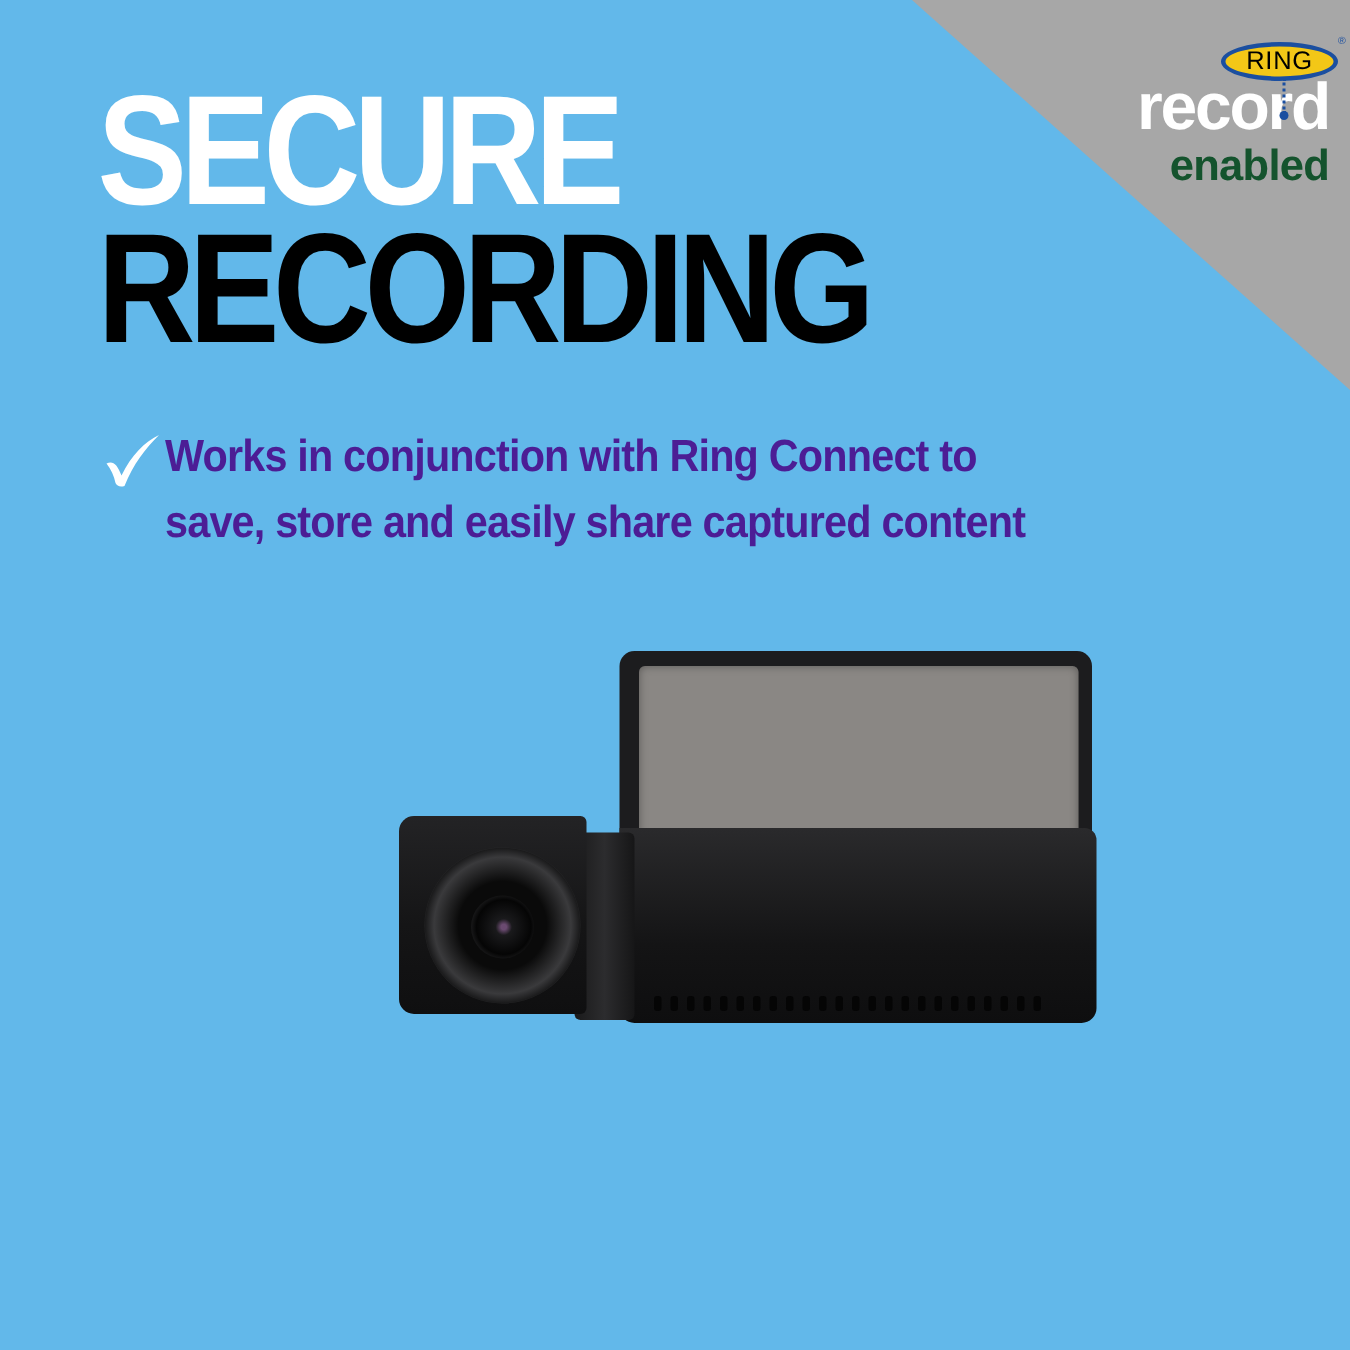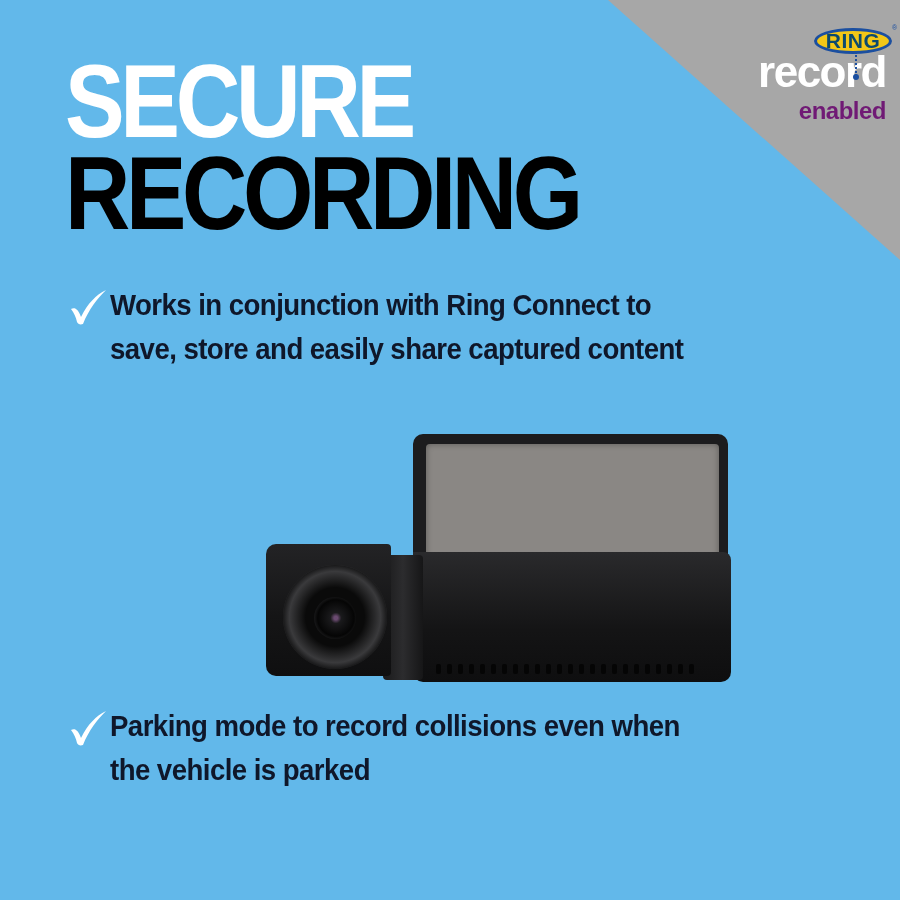--- a/index.html
+++ b/index.html
@@ -1,35 +1,35 @@
 <!DOCTYPE html>
 <html><head>
 <meta charset="utf-8">
 <style>
   html, body { margin: 0; padding: 0; }
   body { width: 900px; height: 900px; overflow: hidden; background: #62b8ea; position: relative; font-family: "Liberation Sans", sans-serif; }
   .canvas { position: absolute; left: 0; top: 0; width: 900px; height: 900px; background: #62b8ea; overflow: hidden; }
   .corner-wide { position: absolute; left: 608px; top: 0; width: 292px; height: 260px; background: #a7a7a7; clip-path: polygon(0 0, 100% 0, 100% 100%); }
   .badge { position: absolute; right: 14px; top: 22px; width: 180px; text-align: right; }
   .ring-logo { position: absolute; left: 108px; top: 6px; width: 78px; height: 26px; border-radius: 50%; background: #f3c717; border: 3px solid #1b4fa0; box-sizing: border-box; display:flex; align-items:center; justify-content:center; }
-  .ring-logo span { color: #0c4a6e; font-weight: bold; font-size: 21px; letter-spacing: 0.5px; font-family: "Liberation Sans", sans-serif; }
+  .ring-logo span { color: #000000; font-weight: normal; font-size: 17px; letter-spacing: 0.5px; font-family: "Liberation Sans", sans-serif; }
   .reg { position: absolute; left: 186px; top: 2px; font-size: 7px; color: #1b4fa0; }
   .connect { position: absolute; right: 0; top: 28px; font-size: 44px; font-weight: bold; color: #ffffff; letter-spacing: -1.5px; line-height: 44px; font-family: "Liberation Sans", sans-serif; }
   .dotline { position: absolute; left: 149px; top: 30px; width: 0; height: 24px; border-left: 2px dotted #1b4fa0; }
   .dot { position: absolute; left: 147px; top: 52px; width: 6px; height: 6px; border-radius: 50%; background: #1b4fa0; }
-  .enabled { position: absolute; right: 0; top: 74px; font-size: 24px; font-weight: bold; color: #701a75; letter-spacing: -0.5px; line-height: 30px; }
+  .enabled { position: absolute; right: 0; top: 74px; font-size: 29px; font-weight: bold; color: #14532d; letter-spacing: -0.5px; line-height: 30px; }
 
   .title { position: absolute; left: 65px; top: 54px; margin: 0; font-family: "Liberation Sans", sans-serif; font-weight: bold; line-height: 94px; }
   .title .l1 { display: block; color: #ffffff; font-size: 104px; letter-spacing: -5px; transform: scaleX(0.86); transform-origin: left; }
   .title .l2 { display: block; color: #000000; font-size: 104px; letter-spacing: -5px; transform: scaleX(0.87); transform-origin: left; margin-top: -2px; }
 
   .features { position: absolute; left: 68px; margin: 0; padding: 0; list-style: none; }
   .features.top { top: 283px; }
   .features.bottom { top: 704px; }
-  .feature { position: relative; padding-left: 42px; font-weight: bold; font-size: 30px; line-height: 44px; color: #0f172a; letter-spacing: -0.6px; white-space: nowrap; }
+  .feature { position: relative; padding-left: 42px; font-weight: bold; font-size: 30px; line-height: 44px; color: #4c1d95; letter-spacing: -0.6px; white-space: nowrap; }
   .feature .txt { display: inline-block; transform: scaleX(0.92); transform-origin: left; }
   .check { position: absolute; left: 0; top: 4px; width: 40px; height: 40px; }
   .features.top .feature { margin-bottom: 4px; }
   .features.bottom .feature { margin-bottom: 6px; }
 
   
   .cam { position: absolute; left: 258px; top: 432px; width: 480px; height: 250px; }
   .mount { position: absolute; left: 155px; top: 2px; width: 315px; height: 170px; background: #1c1c1e; border-radius: 10px; }
   .pad { position: absolute; left: 168px; top: 12px; width: 293px; height: 145px; background: #8a8784; border-radius: 4px; box-shadow: inset 0 0 6px rgba(0,0,0,0.35); }
   .body { position: absolute; left: 155px; top: 120px; width: 318px; height: 130px; background: linear-gradient(#2a2a2c, #141415 60%, #0e0e0f); border-radius: 0 8px 10px 10px; }
@@ -102,21 +102,15 @@
         <i class="vent"></i>
         <i class="vent"></i>
         <i class="vent"></i>
         <i class="vent"></i>
         <i class="vent"></i>
         <i class="vent"></i>
     </div>
   </div>
 
   <ul class="features bottom">
-    <li class="feature">
-      <svg class="check" viewBox="0 0 40 40">
-          <path d="M3 22 C7 20 10 22 13 30 C20 16 28 8 38 3 C29 12 21 22 15 37 C12 38 10 37 9 35 C8 30 6 26 3 22 Z" fill="#ffffff"></path>
-        </svg>
-      <span class="txt"><span>Parking mode to record collisions even when</span><br><span>the vehicle is parked</span></span>
-    </li>
   </ul>
 
 </div>
 
 </body></html>

